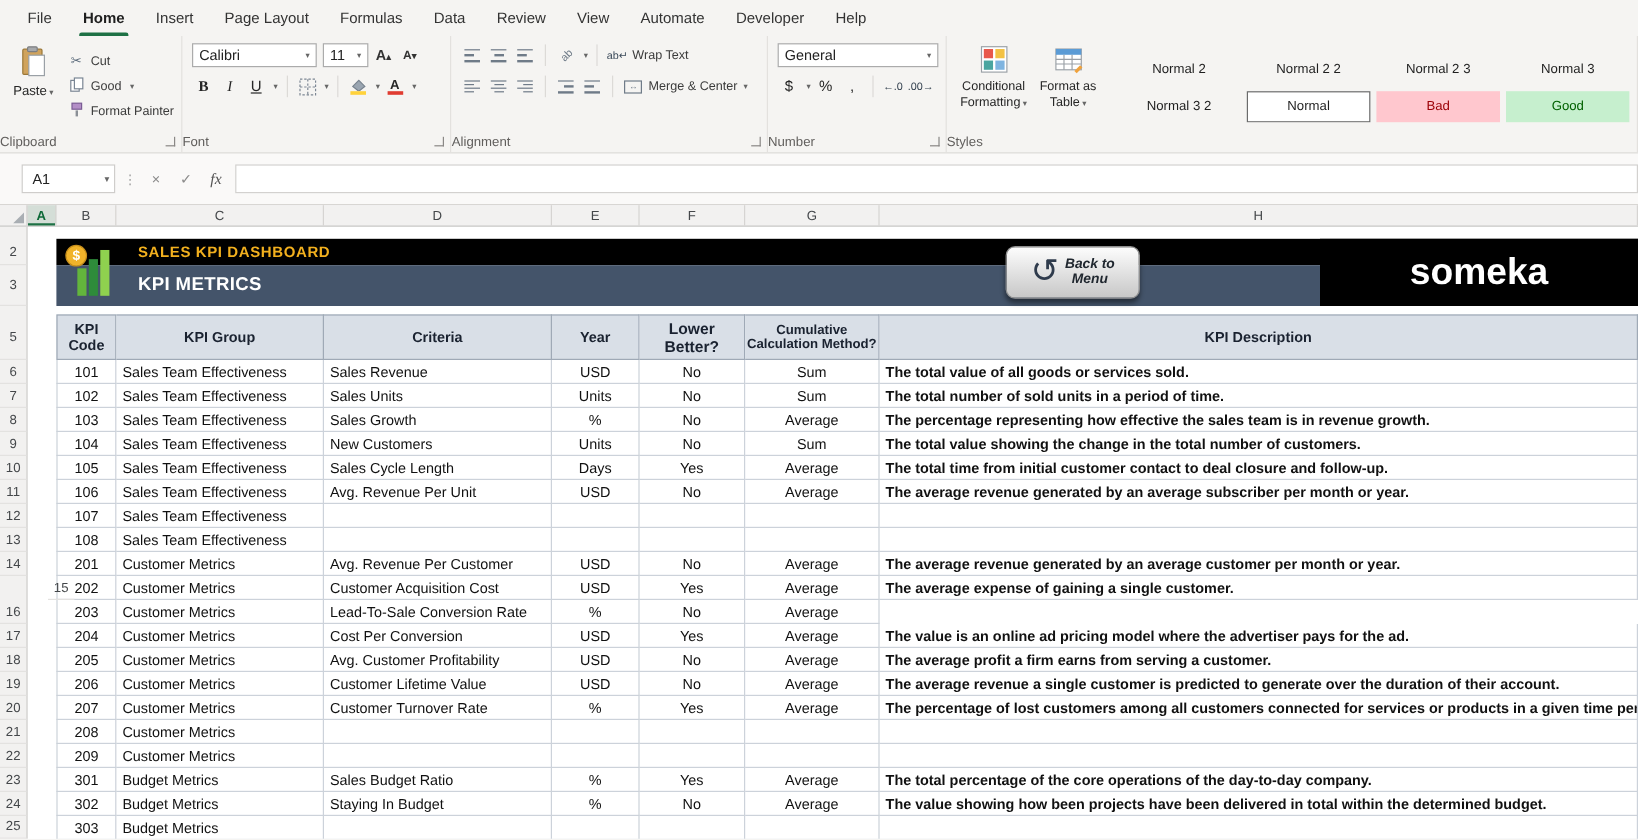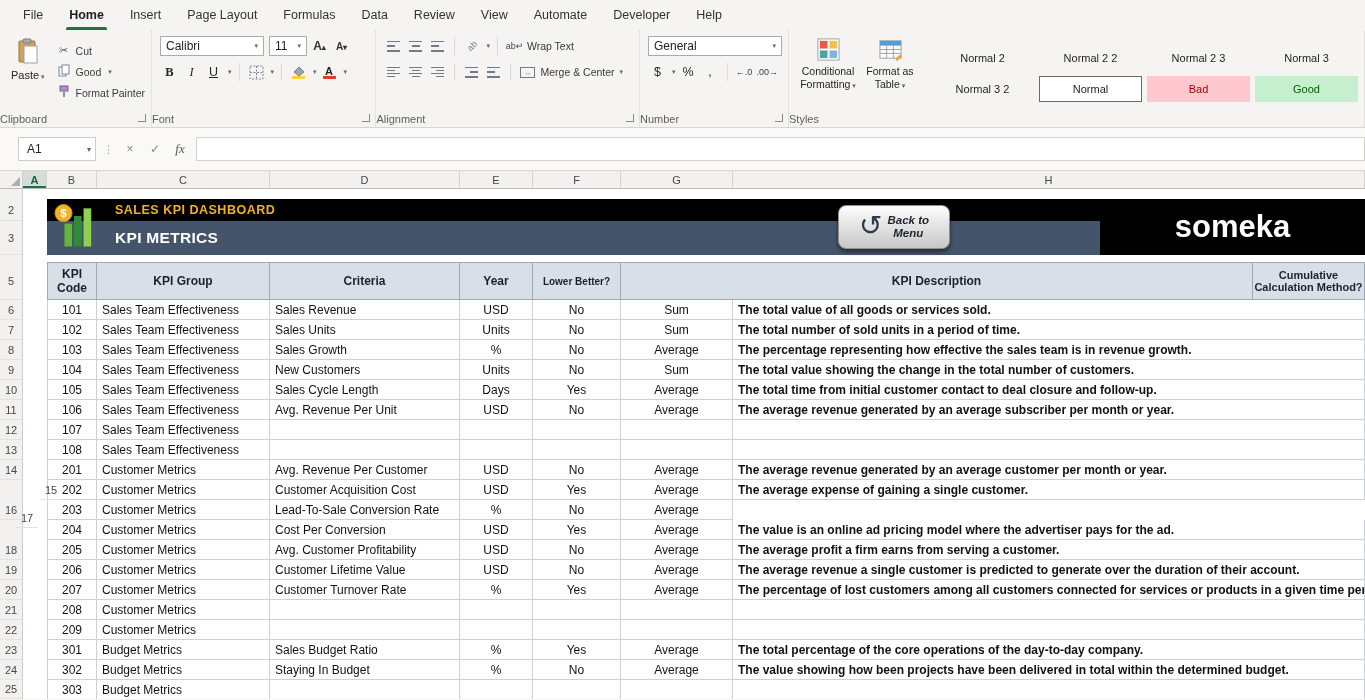--- a/index.html
+++ b/index.html
@@ -439,21 +439,21 @@
         <div class="gut" style="top: 131px; height: 20px;">7</div>
         <div class="gut" style="top: 151px; height: 20px;">8</div>
         <div class="gut" style="top: 171px; height: 20px;">9</div>
         <div class="gut" style="top: 191px; height: 20px;">10</div>
         <div class="gut" style="top: 211px; height: 20px;">11</div>
         <div class="gut" style="top: 231px; height: 20px;">12</div>
         <div class="gut" style="top: 251px; height: 20px;">13</div>
         <div class="gut" style="top: 271px; height: 20px;">14</div>
         <div class="gut" style="top: 291px; height: 20px; margin-left: 40px;">15</div>
         <div class="gut" style="top: 311px; height: 20px;">16</div>
-        <div class="gut" style="top: 319px; height: 20px; margin-left: 16px;">17</div>
+        <div class="gut" style="top: 331px; height: 20px;">17</div>
         <div class="gut" style="top: 351px; height: 20px;">18</div>
         <div class="gut" style="top: 371px; height: 20px;">19</div>
         <div class="gut" style="top: 391px; height: 20px;">20</div>
         <div class="gut" style="top: 411px; height: 20px;">21</div>
         <div class="gut" style="top: 431px; height: 20px;">22</div>
         <div class="gut" style="top: 451px; height: 20px;">23</div>
         <div class="gut" style="top: 471px; height: 20px;">24</div>
         <div class="gut" style="top: 491px; height: 19px;">25</div>
       </div>
     <div class="content">
@@ -464,23 +464,23 @@
       <div class="band-slate">
         <span class="band-sub">KPI METRICS</span>
       </div>
       <div class="spacer2"></div>
 
       <div class="thead">
         <div class="th w1">KPI Code</div>
         <div class="th w2">KPI Group</div>
         <div class="th w3">Criteria</div>
         <div class="th w4">Year</div>
-        <div class="th w5" style="font-size:10px;">Lower Better?</div>
+        <div class="th w5" style="font-size:13px;">Lower Better?</div>
+        <div class="th w6 h-calc">Cumulative Calculation Method?</div>
         <div class="th w7">KPI Description</div>
-        <div class="th w6 h-calc">Cumulative Calculation Method?</div>
       </div>
 
       <div id="tbody">
           <div class="trow">
     <div class="tc w1 cen">101</div>
     <div class="tc w2 pad">Sales Team Effectiveness</div>
     <div class="tc w3 pad">Sales Revenue</div>
     <div class="tc w4 cen">USD</div>
     <div class="tc w5 cen">No</div>
     <div class="tc w6 cen">Sum</div>

